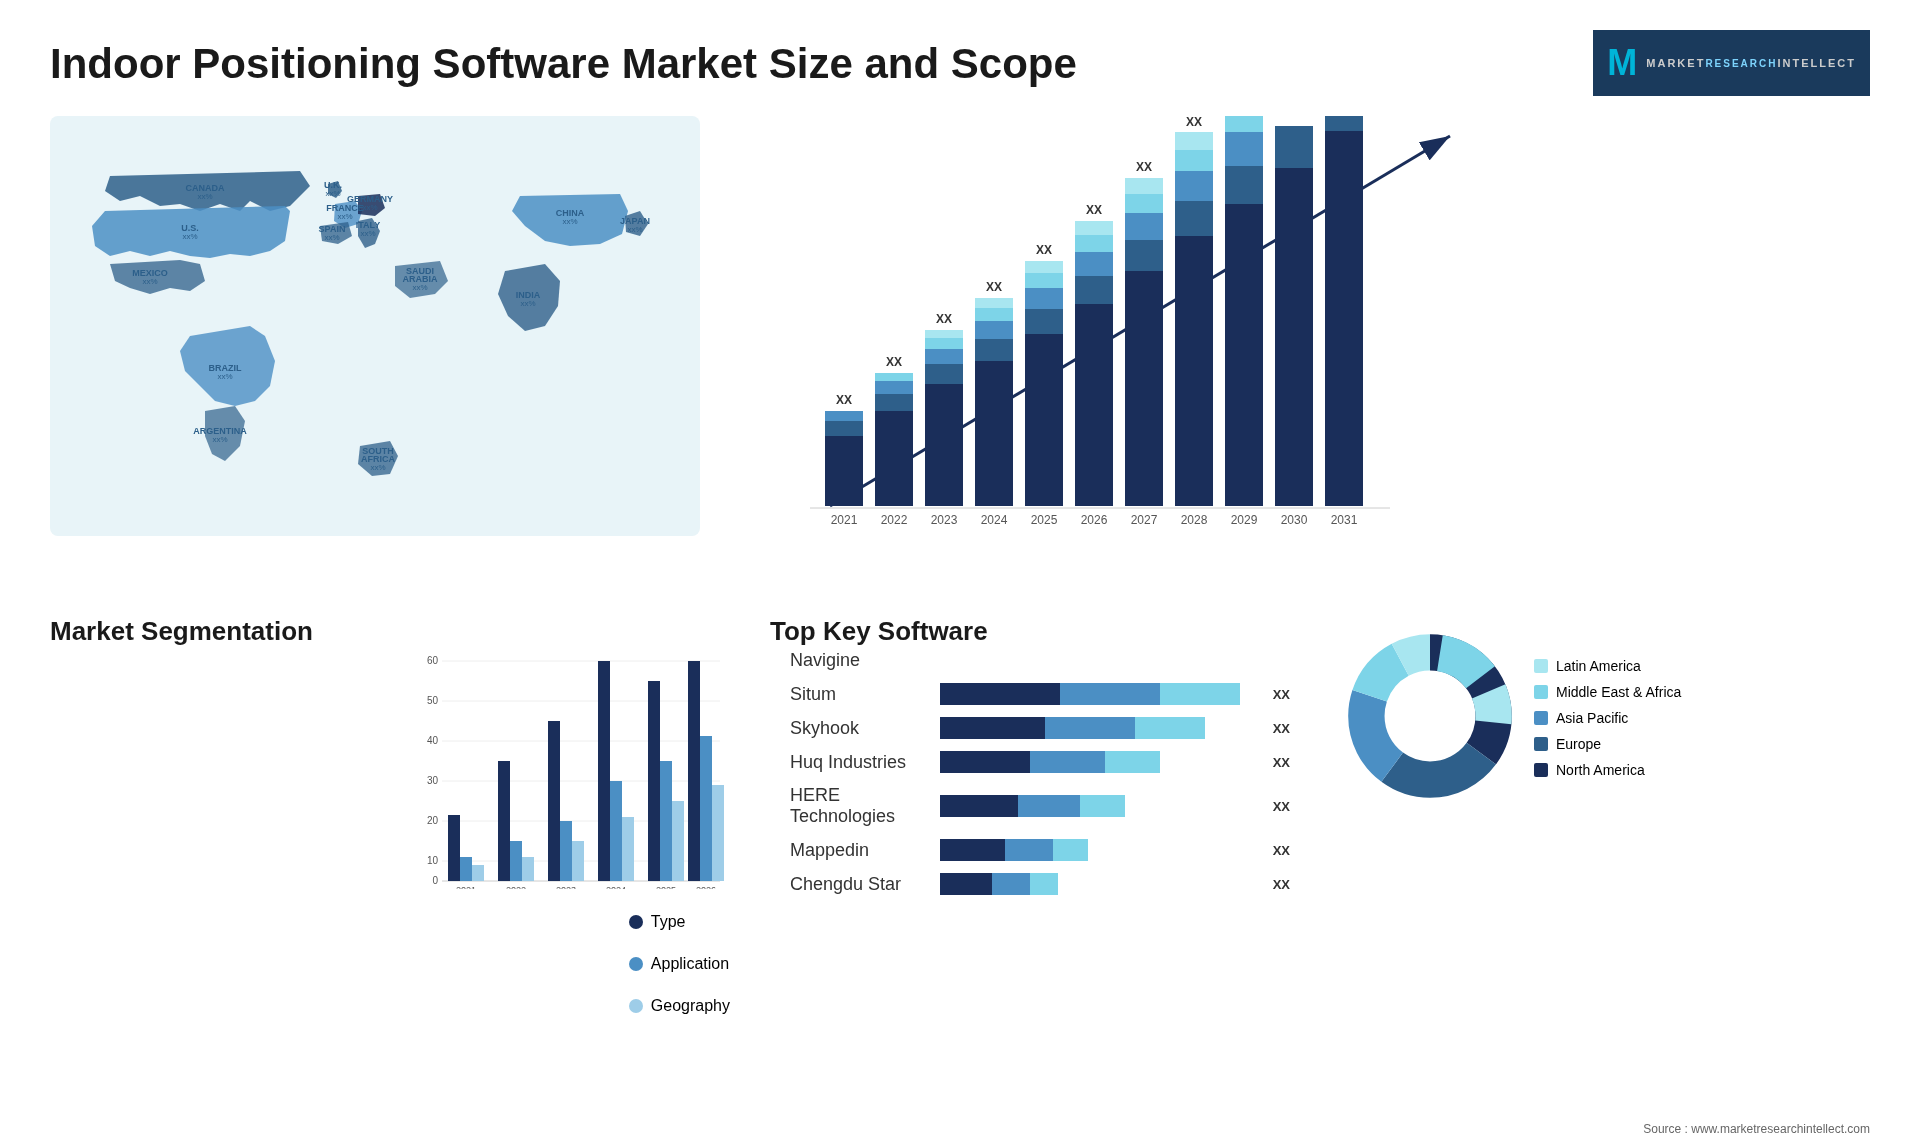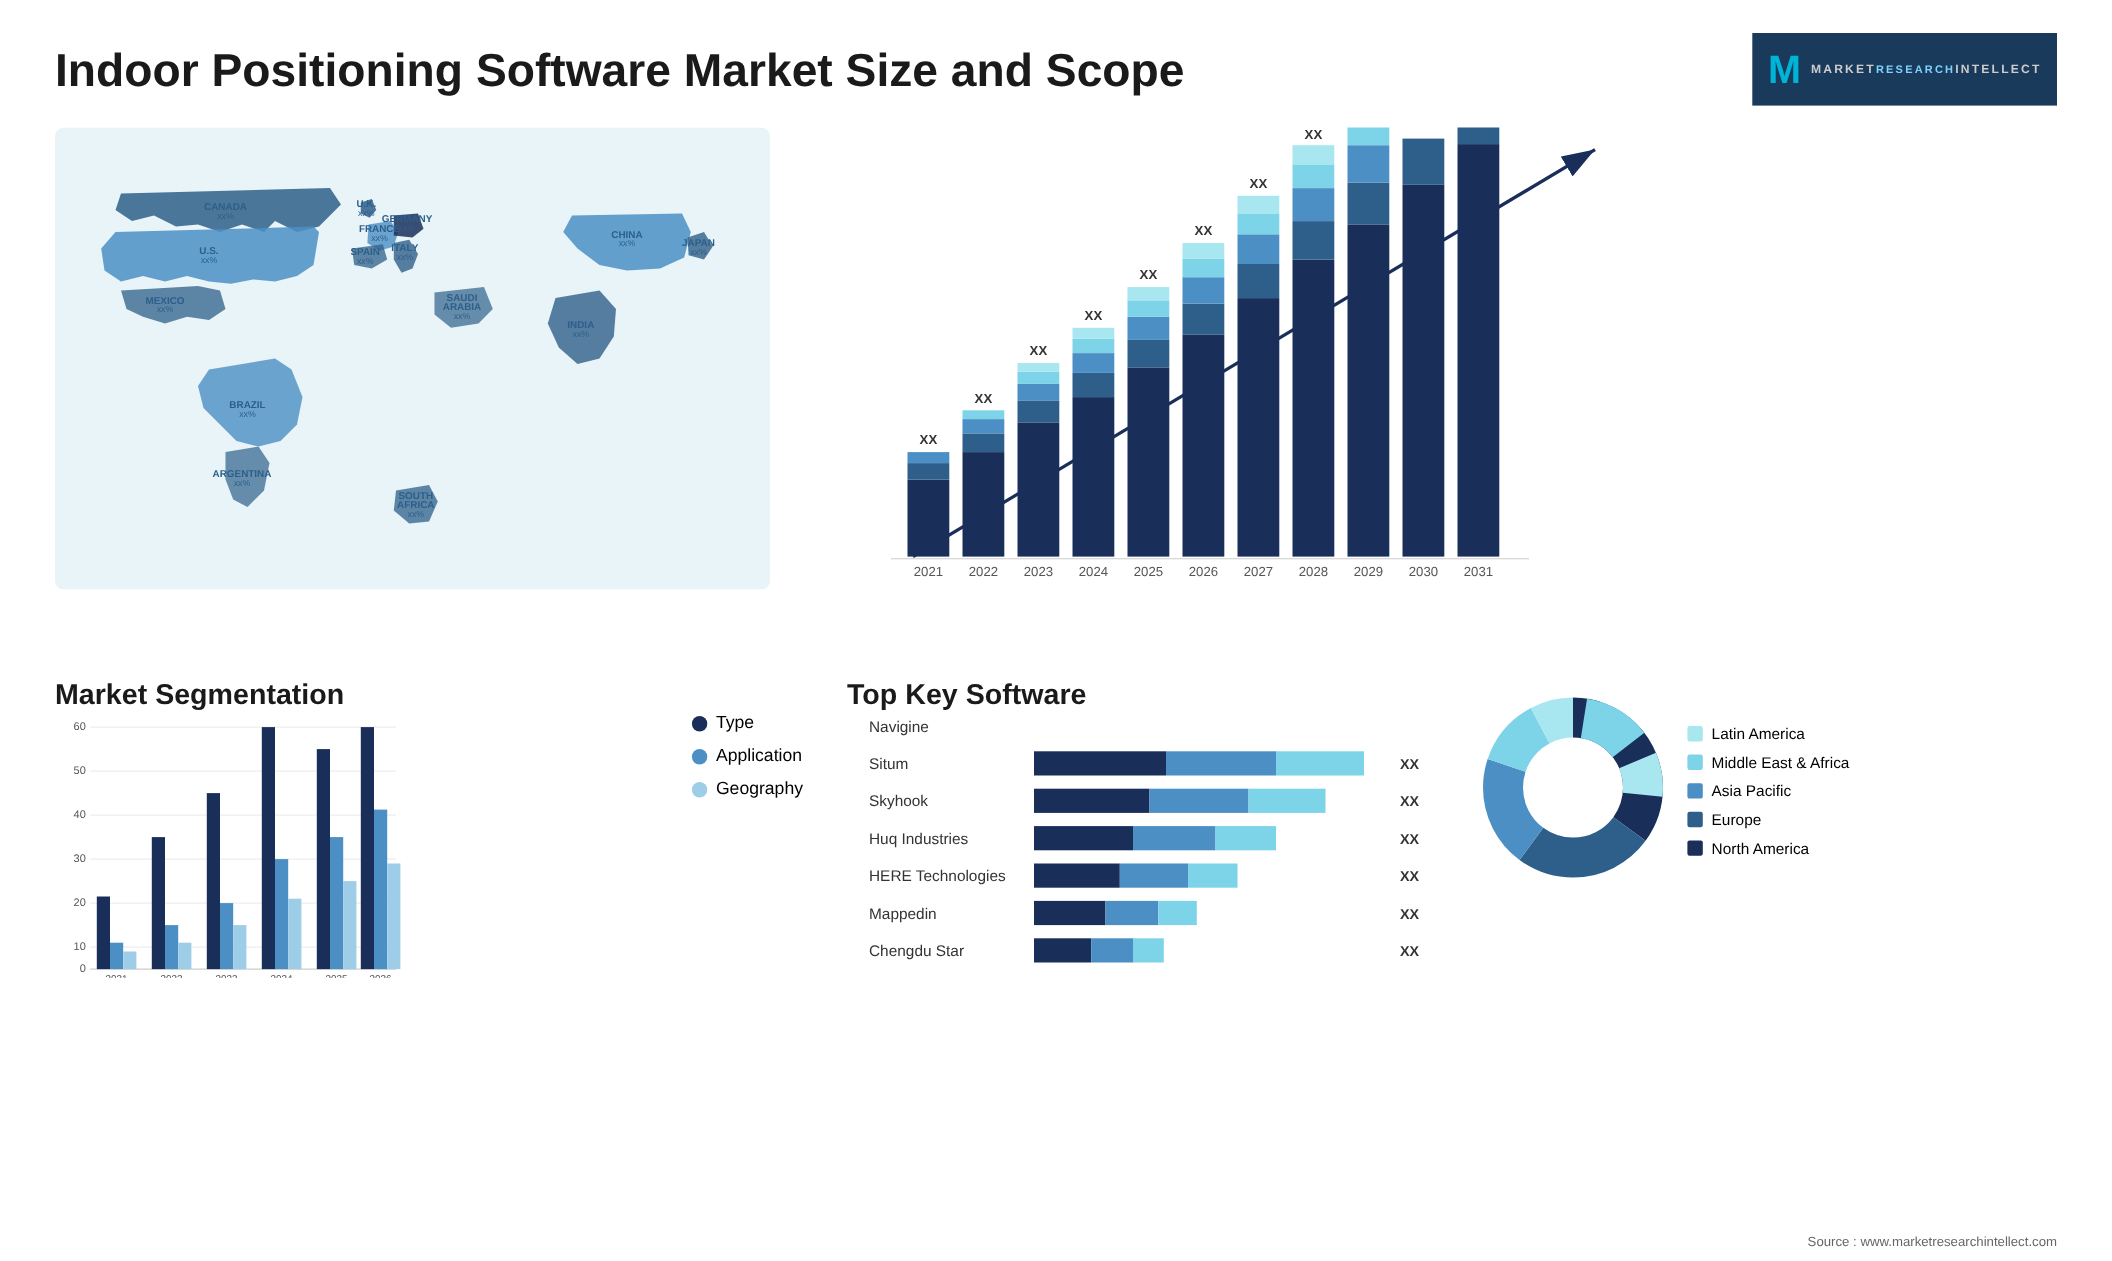--- a/index.html
+++ b/index.html
@@ -114,29 +114,30 @@
     
     .world-map-svg {
       width: 650px;
       height: 420px;
     }
 
     
     .segmentation-container {
       display: flex;
       gap: 20px;
-      align-items: flex-start;
+      align-items: flex-end;
+      flex-direction: column;
     }
     .seg-chart {
       flex: 1;
     }
     .seg-legend {
       display: flex;
       flex-direction: column;
-      gap: 12px;
+      gap: 24px;
       padding-bottom: 20px;
     }
     .legend-item {
       display: flex;
       align-items: center;
       gap: 8px;
       font-size: 16px;
     }
     .legend-dot {
       width: 14px;
@@ -149,21 +150,21 @@
     .players-container {
       padding: 0 20px;
     }
     .player-row {
       display: flex;
       align-items: center;
       margin-bottom: 12px;
       gap: 10px;
     }
     .player-name {
-      font-size: 14px;
+      font-size: 18px;
       color: #333;
       width: 140px;
       flex-shrink: 0;
     }
     .player-bar-wrap {
       flex: 1;
       height: 22px;
       display: flex;
     }
     .player-bar-seg {

